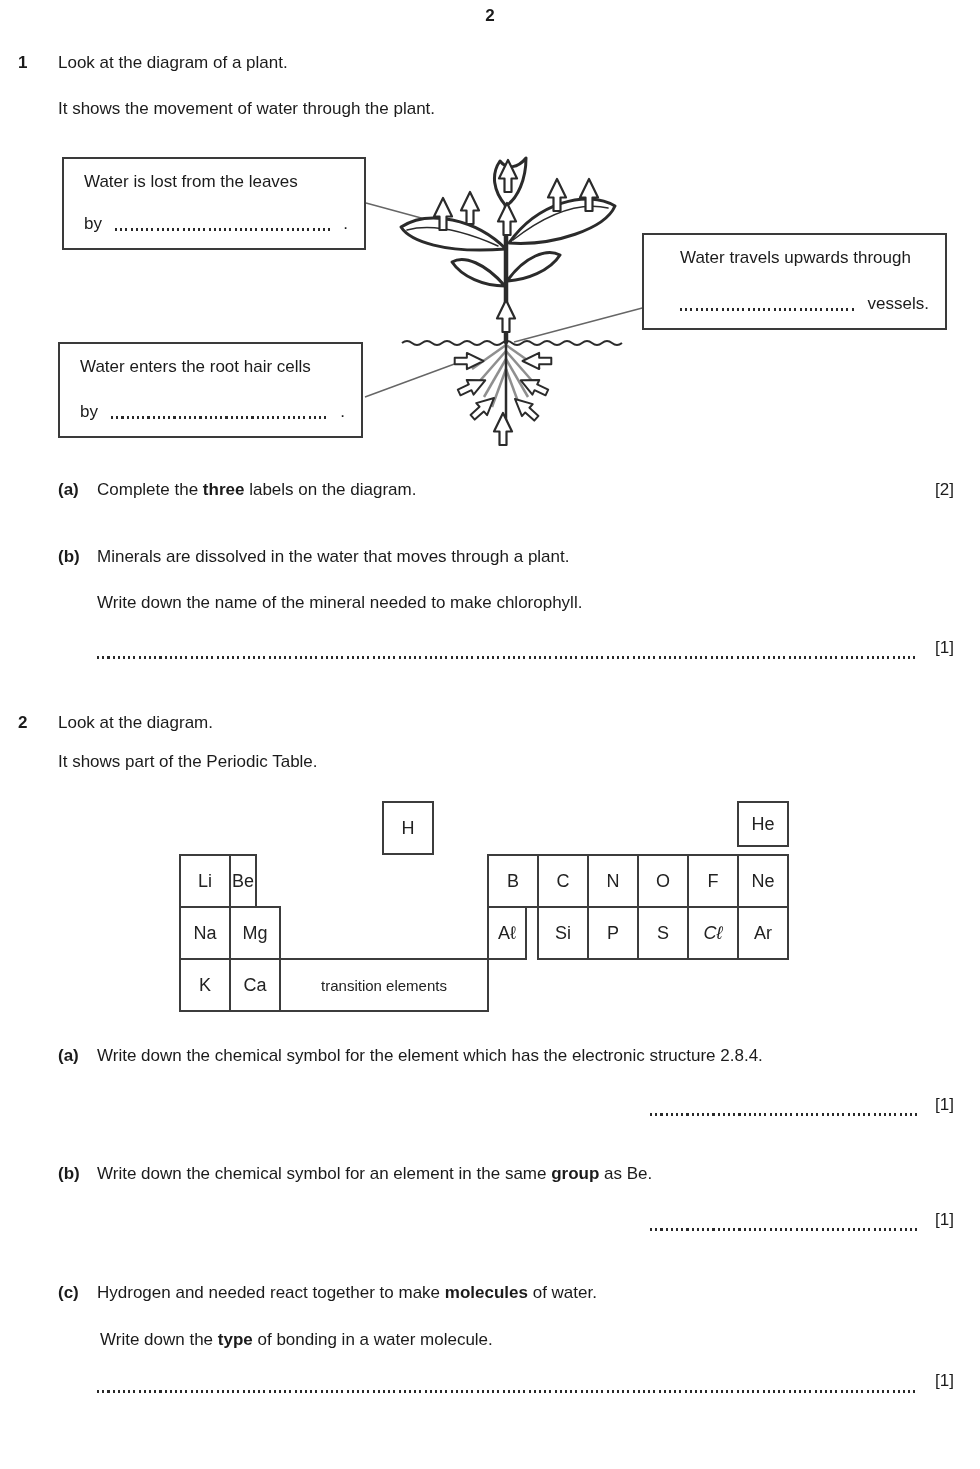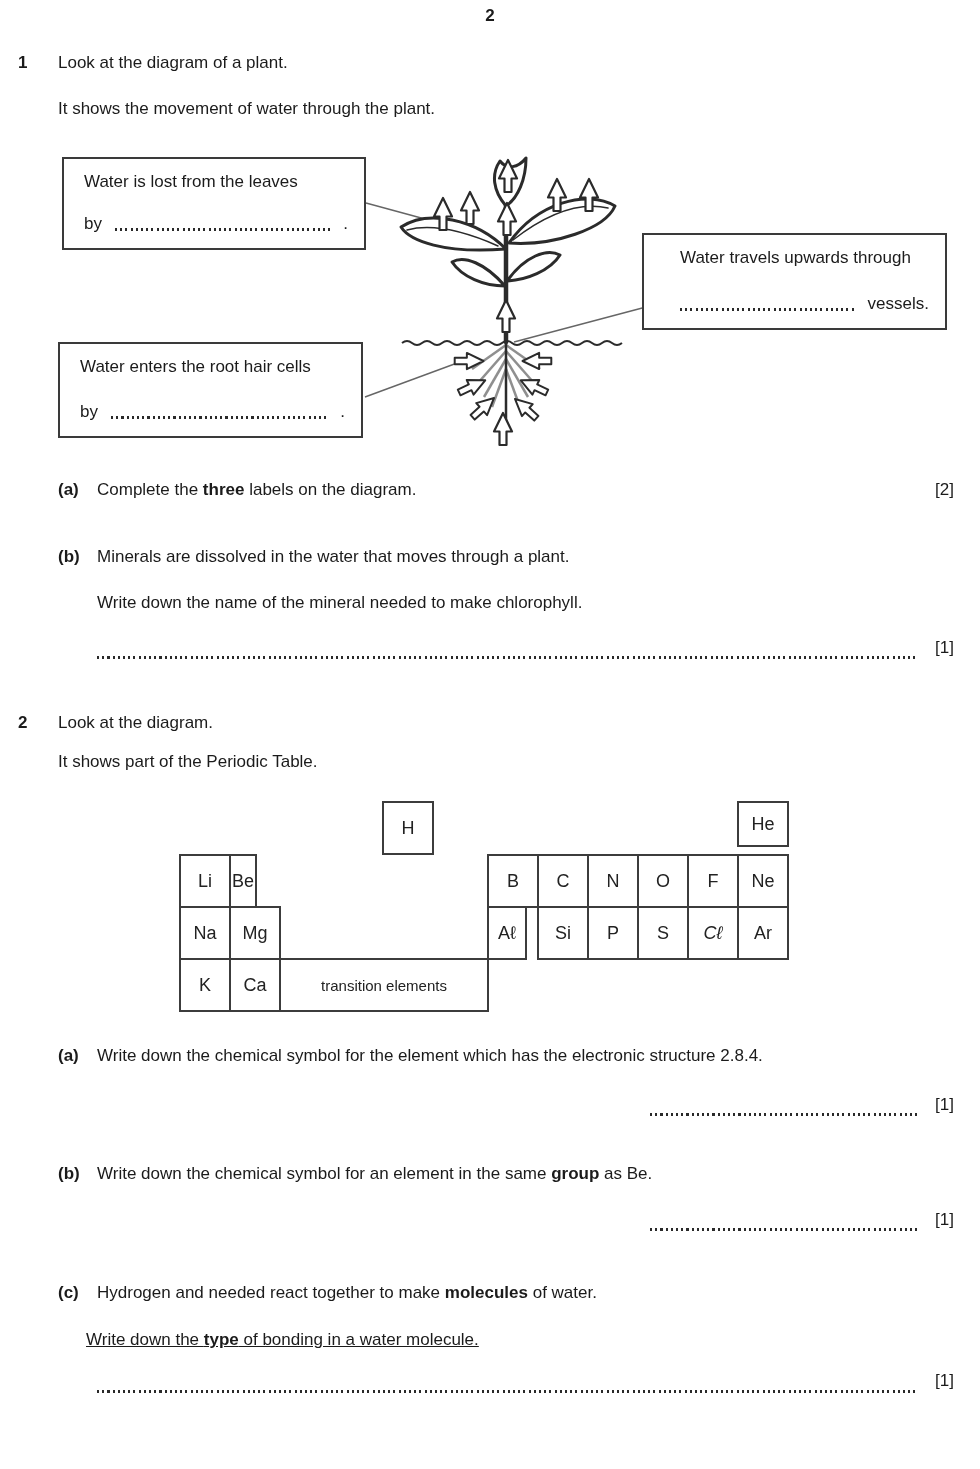--- a/index.html
+++ b/index.html
@@ -183,19 +183,19 @@
     <span class="sub-label">(b)</span>
     <span><span>Write down the chemical symbol for an element in the same </span><b>group</b><span> as Be.</span></span>
   </div>
   <div class="abs dotstrip" style="left:650px;top:1228px;width:270px;"></div>
   <div class="mark" style="top:1210px;">[1]</div>
 
   <div class="row abs" style="left:58px;top:1283px;">
     <span class="sub-label">(c)</span>
     <span><span>Hydrogen and needed react together to make </span><b>molecules</b><span> of water.</span></span>
   </div>
-  <div class="abs" style="left:86px;top:1330px;text-decoration:underline;">
+  <div class="abs" style="left:100px;top:1330px;">
     <span>Write down the </span><b>type</b><span> of bonding in a water molecule.</span>
   </div>
   <div class="abs dotstrip" style="left:97px;top:1390px;width:821px;"></div>
   <div class="mark" style="top:1371px;">[1]</div>
 
 </div>
 
 </body></html>

